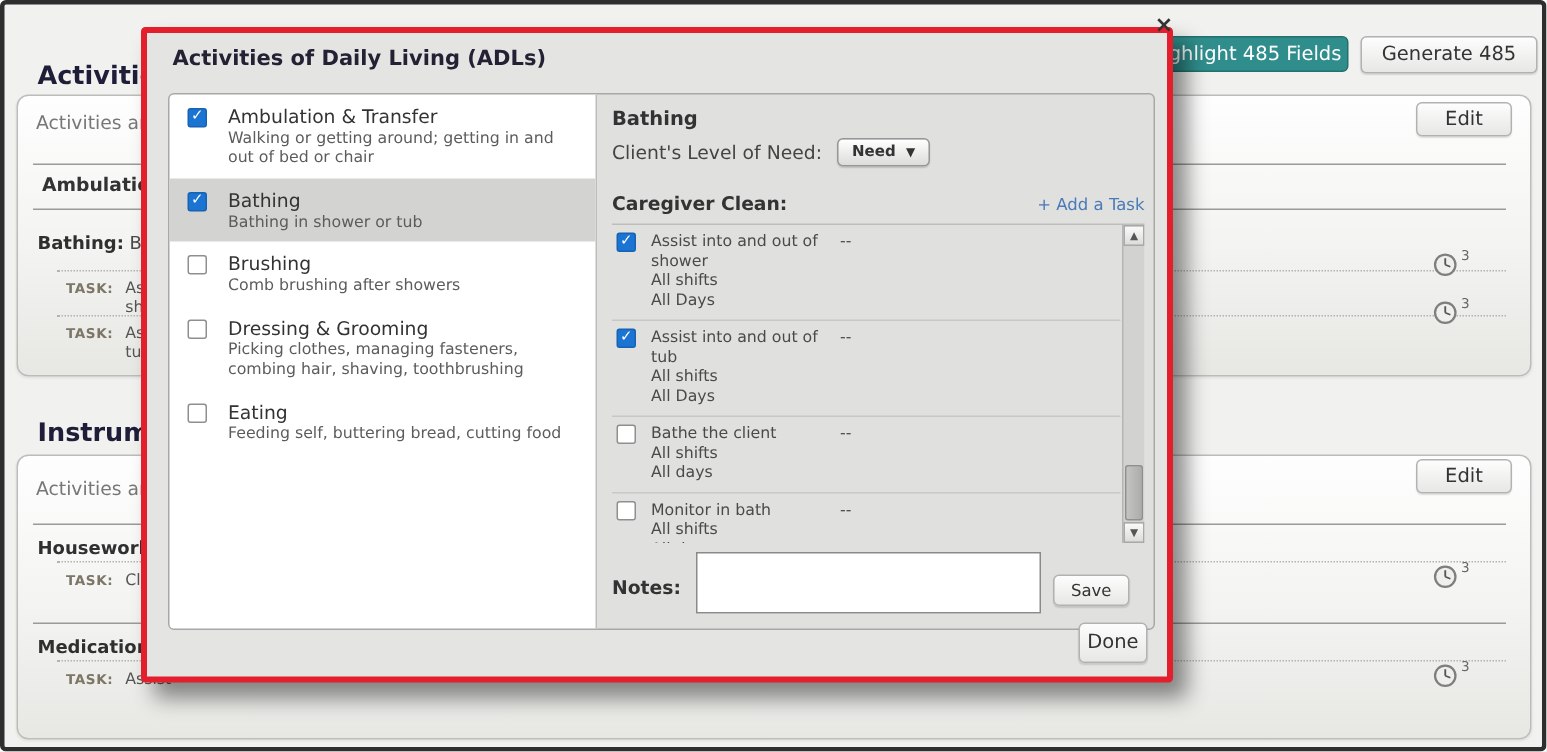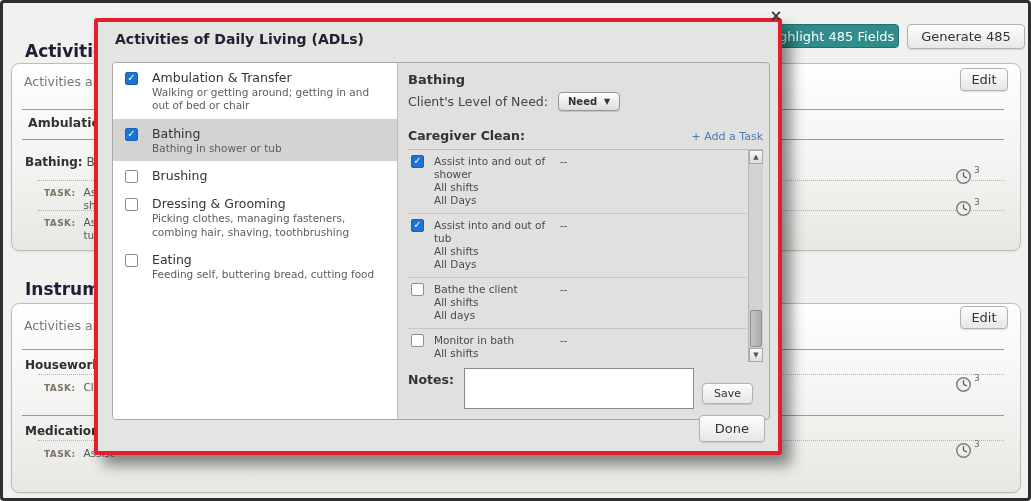--- a/index.html
+++ b/index.html
@@ -22,21 +22,21 @@
   .panel-intro { position:absolute; left:12px; font-size:12.5px; color:#777; white-space:nowrap; }
   .hline  { position:absolute; left:10px; right:16px; border-top:1px solid #9a9a98; }
   .dotline{ position:absolute; left:26px; right:16px; border-top:1px dotted #b3b3b1; }
   .cat-header { position:absolute; left:16px; font-size:12.5px; font-weight:bold; color:#333; white-space:nowrap; }
   .group-line { position:absolute; left:13px; font-size:12px; white-space:nowrap; }
   .group-line b { color:#2f2f2f; }
   .group-line span { color:#4a4a4a; }
   .task-line { position:absolute; left:32px; display:flex; gap:8px; }
   .task-line .task-tag { font-size:9px; font-weight:bold; color:#7d7565; letter-spacing:.4px; padding-top:2px; }
   .task-line .task-val { font-size:10.5px; color:#555; width:130px; line-height:13px; }
-  .edit-btn { position:absolute; right:12px; width:48px; height:23px; font-size:13px; }
+  .edit-btn { position:absolute; right:12px; width:64px; height:23px; font-size:13px; }
   .clock { position:absolute; left:943px; white-space:nowrap; }
   .clock sup { font-size:9px; color:#666; position:relative; top:-6px; left:2px; }
 
   
   .modal { position:absolute; left:91px; top:15px; width:688px; height:437px; background:#e4e4e2; border:4px solid #e31e2d; border-radius:3px; box-shadow:9px 10px 14px rgba(0,0,0,.45); z-index:20; }
   .modal-close { position:absolute; top:-15px; right:-7px; width:18px; text-align:center; font-size:15px; font-weight:bold; color:#333; cursor:pointer; z-index:30; }
   .modal-title { position:absolute; left:17px; top:9px; font-size:14px; font-weight:bold; color:#222234; }
   .content-box { position:absolute; left:14px; top:40px; width:658px; height:358px; background:#e0e0de; border:1px solid #a8a8a6; border-radius:4px; display:flex; overflow:hidden; }
 
   .adl-col { width:285px; background:#fff; border-right:1px solid #bdbdbb; overflow:hidden; }
@@ -64,24 +64,24 @@
   .task-row { display:grid; grid-template-columns:26px 126px 1fr; padding:5px 0 6px; border-bottom:1px solid #c8c8c6; }
   .task-row .cb { margin-left:3px; margin-top:0; }
   .task-name,.task-sub,.task-dash { font-size:10.5px; color:#4a4a4a; line-height:13px; }
   .task-text { grid-column:2; }
   .scrollbar { position:absolute; top:0; right:0; bottom:0; width:15px; background:#d2d2d0; border-left:1px solid #b5b5b3; }
   .sb-btn { position:absolute; left:0; right:0; height:14px; background:linear-gradient(#fafafa,#dcdcda); border:1px solid #a9a9a7; display:flex; align-items:center; justify-content:center; font-size:7px; color:#555; cursor:pointer; }
   .sb-up { top:0; } .sb-down { bottom:0; }
   .sb-thumb { position:absolute; left:1px; right:1px; top:160px; height:37px; background:linear-gradient(90deg,#c4c4c2,#acacaa); border:1px solid #8f8f8d; border-radius:2px; cursor:grab; }
 
   .notes-row { position:absolute; left:10px; top:305px; display:flex; align-items:flex-start; }
-  .notes-label { font-size:12.5px; font-weight:bold; color:#333; margin-top:4px; }
+  .notes-label { font-size:12.5px; font-weight:bold; color:#333; margin-top:16px; }
   .notes-area { width:230px; height:41px; margin-left:10px; border:1px solid #8a8a88; background:#fff; resize:none; font-family:inherit; font-size:11px; }
   .save-btn { margin-left:8px; margin-top:15px; font-size:11px; padding:3px 11px; }
-  .done-btn { position:absolute; right:13px; bottom:9px; font-size:13px; padding:5px 15px; }
+  .done-btn { position:absolute; right:13px; bottom:9px; font-size:13px; padding:5px 5px; }
 </style>
 </head>
 <body>
 
 <div class="viewport">
 
   <div class="btn btn-teal">Highlight 485 Fields</div>
   <div class="btn btn-light btn-generate">Generate 485</div>
 
   <div class="page-heading" id="heading-adl">Activities of Daily Living</div>
@@ -186,20 +186,21 @@
             <span>
               <div class="adl-name">Bathing</div>
               <div class="adl-desc">Bathing in shower or tub</div>
             </span>
           </div>
 
           <div class="adl-item">
             <span class="cb"></span>
             <span>
               <div class="adl-name">Brushing</div>
+              <div class="adl-desc">Comb brushing after showers</div>
             </span>
           </div>
 
 
           <div class="adl-item">
             <span class="cb"></span>
             <span>
               <div class="adl-name">Dressing &amp; Grooming</div>
               <div class="adl-desc">Picking clothes, managing fasteners, combing hair, shaving, toothbrushing</div>
             </span>

